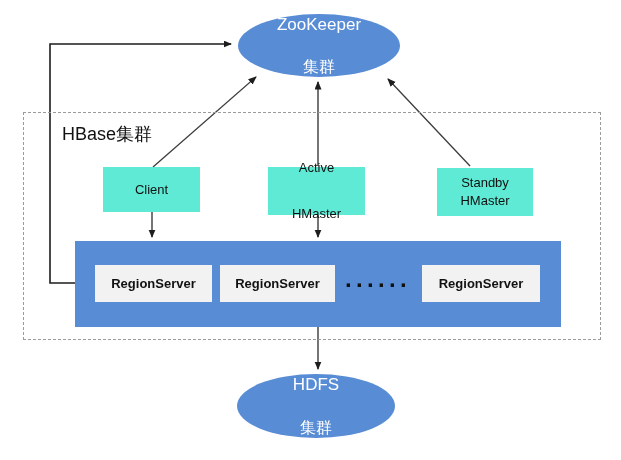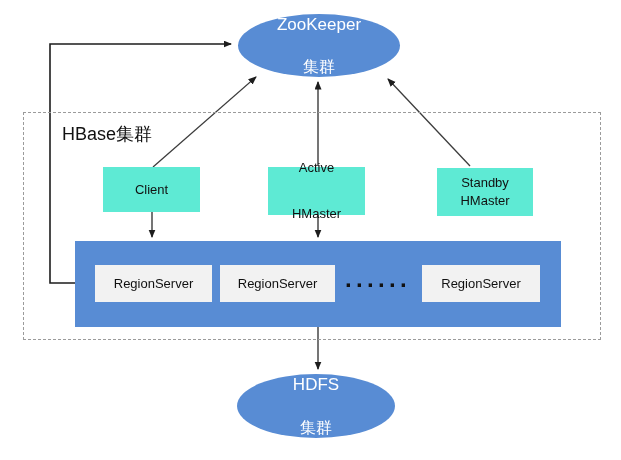--- a/index.html
+++ b/index.html
@@ -25,21 +25,21 @@
     position:absolute;background:#5eead4;
     display:flex;flex-direction:column;align-items:center;justify-content:center;
     font-size:13px;color:#111111;text-align:center;line-height:1.35;
   }
   .bluebar{
     position:absolute;left:75px;top:241px;width:486px;height:86px;background:#588CD4;
   }
   .server-box{
     position:absolute;top:265px;height:37px;background:#F2F2F2;
     display:flex;align-items:center;justify-content:center;
-    font-size:13px;color:#111111;
+    font-size:13px;color:#111111;font-weight:bold;
   }
   .dots{
     position:absolute;left:346px;top:270px;width:64px;height:30px;
     display:flex;align-items:center;justify-content:center;
     font-size:24px;font-weight:bold;letter-spacing:3px;color:#111111;
   }
   svg.wires{position:absolute;left:0;top:0;pointer-events:none;}
 </style>
 </head>
 <body>

